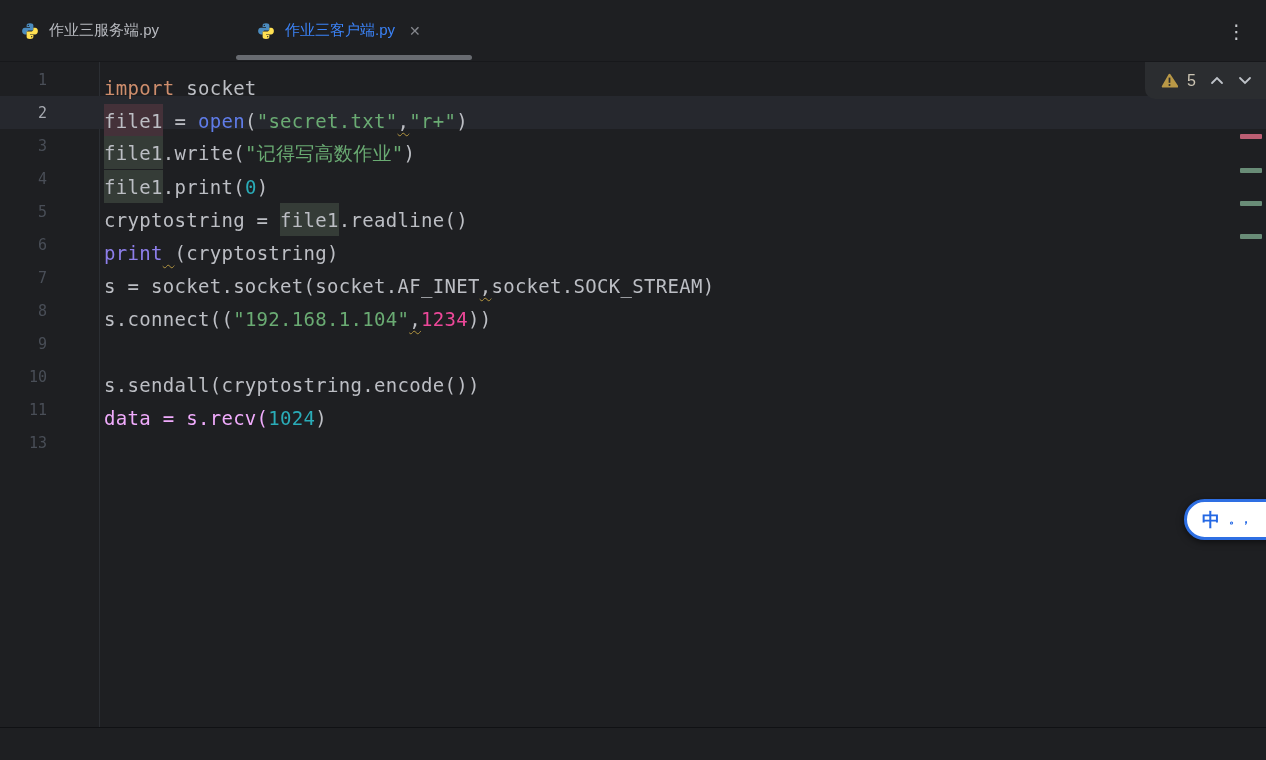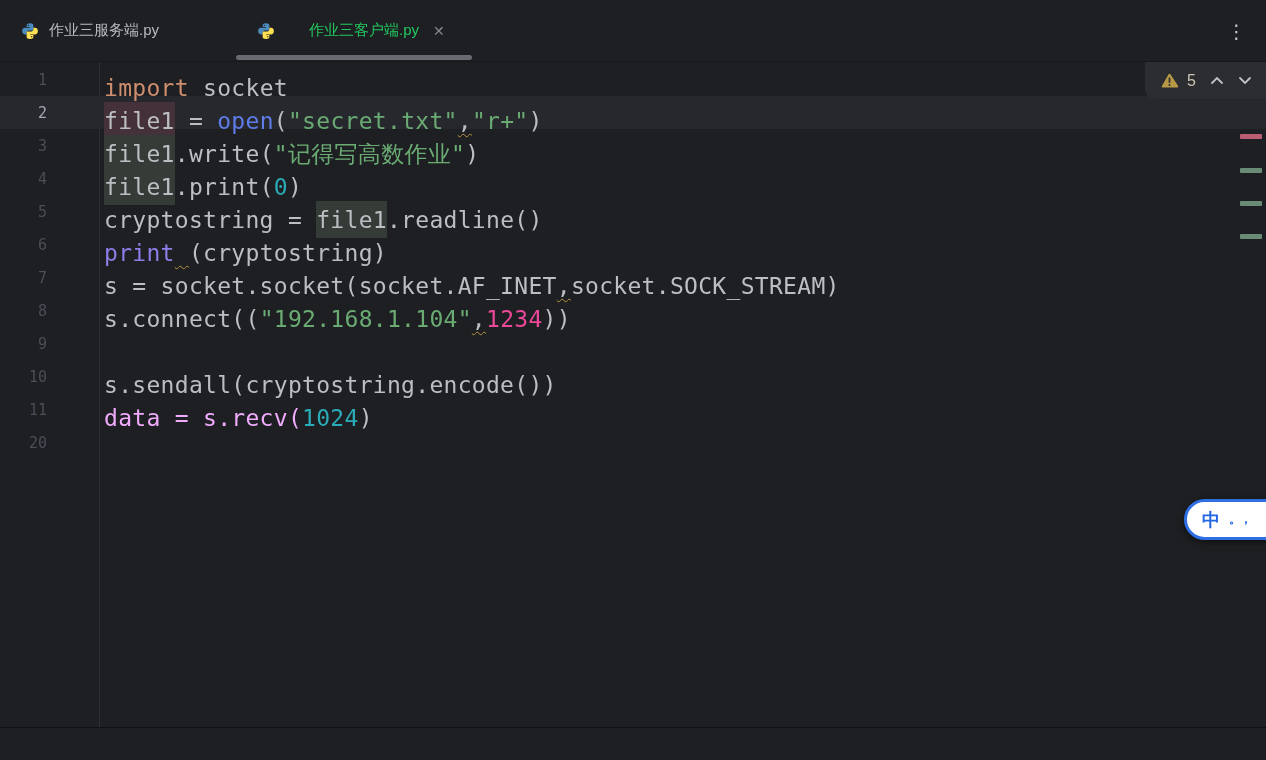--- a/index.html
+++ b/index.html
@@ -7,42 +7,42 @@
               font-family:"Liberation Sans", sans-serif; }
   .app { position:relative; width:1266px; height:760px; background:#1E1F22; }
 
   
   .tabbar { position:relative; height:62px; background:#1E1F22;
             border-bottom:1px solid #17181B; display:flex; align-items:stretch; }
   .tab { position:relative; width:236px; display:flex; align-items:center;
          padding-left:21px; cursor:default; }
   .tab .pyicon { width:18px; height:18px; margin-right:10px; flex:none; }
   .tab-label { font-size:15px; color:#B7B9BF; white-space:nowrap; }
-  .tab.active .tab-label { color:#22c55e;margin-left:24px; }
+  .tab.active .tab-label { color:#3b82f6; }
   .tab-close { margin-left:14px; font-size:14px; color:#85878D; line-height:1; }
   .tab-underline { position:absolute; left:0; right:0; bottom:1px; height:5px;
                    border-radius:4px; background:#686B71; }
   .kebab { position:absolute; right:20px; top:0; height:62px; display:flex;
            align-items:center; color:#C6C8CC; font-size:19px;
            font-family:"DejaVu Sans", sans-serif; }
 
   
   .editor { position:relative; height:665px; background:#1E1F22; overflow:hidden; }
   .gutter-line { position:absolute; left:99px; top:0; bottom:0; width:1px;
                  background:#2B2E33; }
   .rows { position:relative; padding-top:1px; }
   .row { display:flex; align-items:center; height:33px; width:100%; }
   .row.current { background:#26282E; }
   .ln { width:47px; flex:none; text-align:right;
         font-family:"DejaVu Sans Mono","Liberation Mono",monospace;
         font-size:15px; color:#494E57; }
   .row.current .ln { color:#A6A9B0; }
   .code { flex:1; padding-left:57px; white-space:pre;
           font-family:"DejaVu Sans Mono","Liberation Mono",monospace;
-          font-size:23px; letter-spacing:.3px; color:#BCBEC4;margin-top:17px; }
+          font-size:19px; letter-spacing:.3px; color:#BCBEC4;margin-top:17px; }
   .hl-write { background:#443139; padding-top:6px; padding-bottom:5px; }
   .hl-read  { background:#353C37; padding-top:6px; padding-bottom:5px; }
   .sq { text-decoration:underline; text-decoration-style:wavy;
         text-decoration-color:#B3953F; text-decoration-thickness:1px;
         text-underline-offset:4px; text-decoration-skip-ink:none; }
 
   
   .inspections { position:absolute; top:0; right:0; height:37px; background:#2B2D30;
                  border-radius:0 0 0 10px; display:flex; align-items:center;
                  gap:9px; padding:0 14px 0 16px; }
@@ -135,21 +135,21 @@
         </div>
         <div class="row">
           <span class="ln">10</span>
           <span class="code"><span style="color: rgb(188, 190, 196);">s.sendall(cryptostring.encode())</span></span>
         </div>
         <div class="row">
           <span class="ln">11</span>
           <span class="code"><span style="color: #f0abfc;">data = s.recv(</span><span style="color: rgb(42, 172, 184);">1024</span><span style="color: rgb(188, 190, 196);">)</span></span>
         </div>
         <div class="row">
-          <span class="ln">20</span>
+          <span class="ln">13</span>
           <span class="code"></span>
         </div>
       </div>
 
     <div class="inspections">
       <svg width="17" height="15" viewBox="0 0 17 15">
         <path d="M7.6 1.2 L0.9 13 a1 1 0 0 0 .87 1.5 h14.46 a1 1 0 0 0 .87-1.5 L9.4 1.2 a1 1 0 0 0-1.8 0z" fill="#B99846"></path>
         <rect x="7.65" y="4.6" width="1.7" height="5.2" fill="#2B2D30"></rect>
         <rect x="7.65" y="11.1" width="1.7" height="1.8" fill="#2B2D30"></rect>
       </svg>

